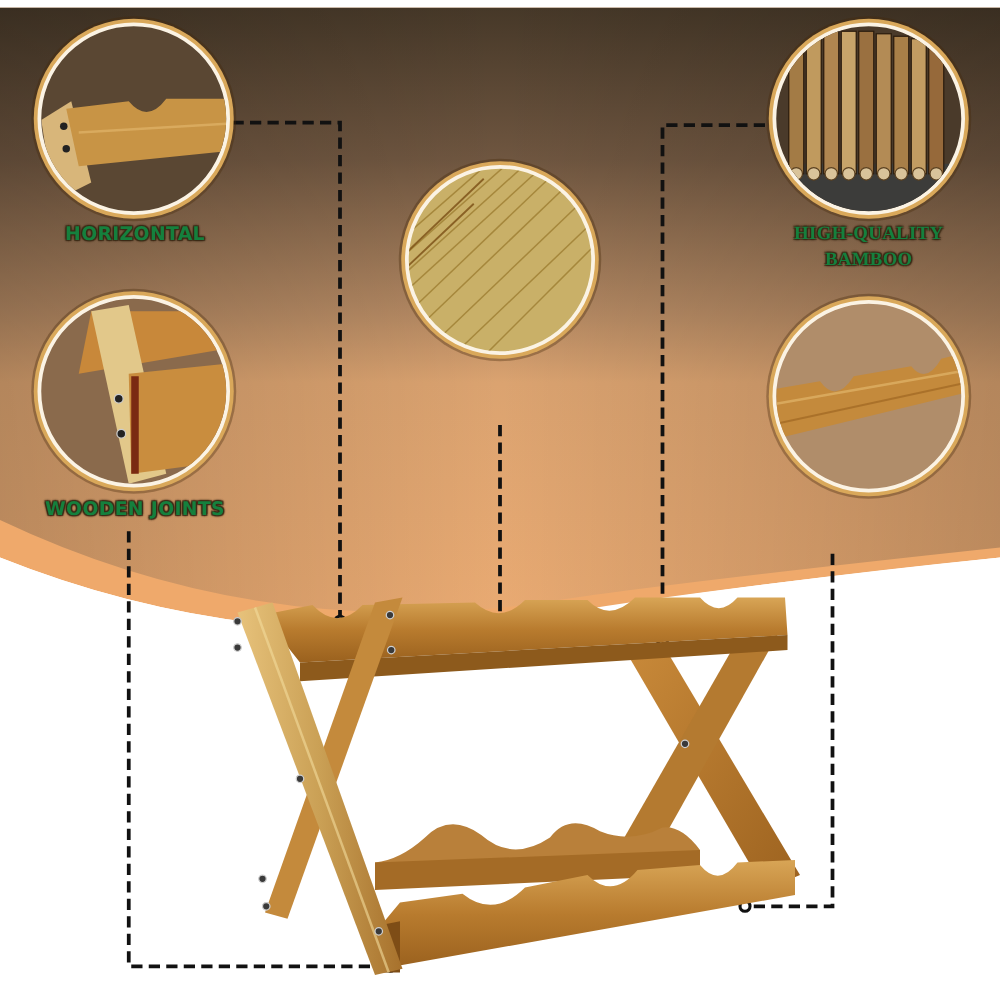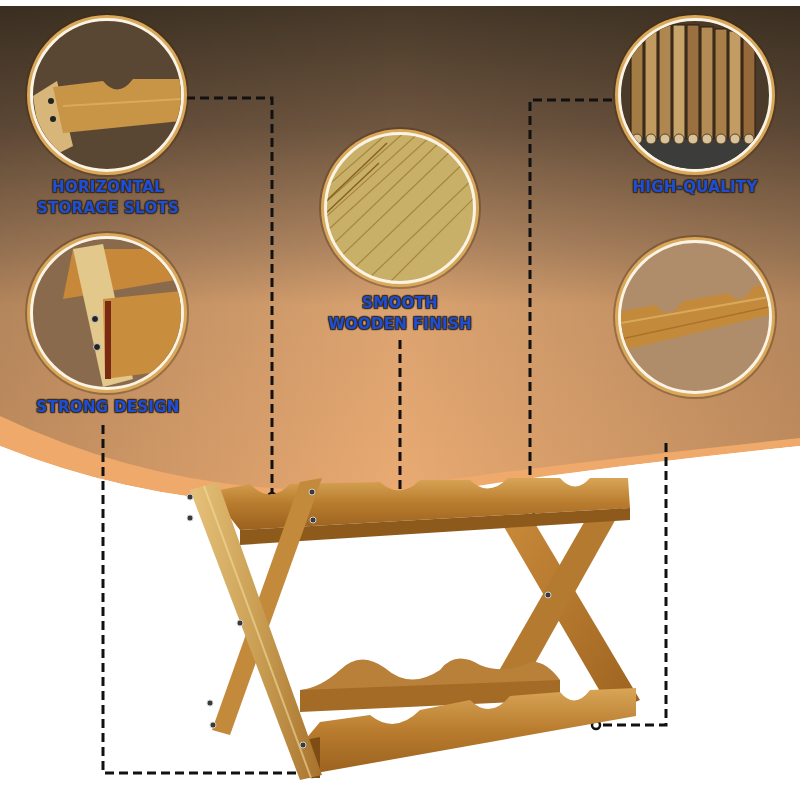--- a/index.html
+++ b/index.html
@@ -1,21 +1,21 @@
 <!DOCTYPE html>
 <html><head>
 <meta charset="utf-8">
 <style>
   html, body { margin: 0; padding: 0; }
   body { width: 800px; height: 800px; position: relative; overflow: hidden; background: #ffffff; font-family: "DejaVu Sans", sans-serif; }
   .stage { position: absolute; left: 0; top: 0; width: 800px; height: 800px; }
   .bg-panel { position: absolute; left: 0; top: 6px; width: 800px; height: 794px; }
   .feature-circle { position: absolute; border-radius: 50%; box-sizing: border-box; overflow: hidden;
     border: 3px solid #fbf3e4; box-shadow: 0 0 0 3px #d9a85a, 0 0 0 5px rgba(70,40,10,0.35); }
-  .feature-label { position: absolute; text-align: center; color: #1d4ed8; font-weight: bold; font-size: 15px; line-height: 21px;
+  .feature-label { position: absolute; text-align: center; color: #15803d; font-weight: bold; font-size: 15px; line-height: 21px;
     letter-spacing: 0.3px; text-shadow: 0 0 2px #3a2a16, 1px 1px 1px #3a2a16, -1px -1px 1px #3a2a16, 1px -1px 1px #3a2a16, -1px 1px 1px #3a2a16;
     font-family: "DejaVu Sans", sans-serif; white-space: nowrap; }
   svg { display: block; }
 </style>
 </head>
 <body>
 
 <div class="stage">
 
   <svg class="bg-panel" width="800" height="794" viewBox="0 0 800 794">
@@ -116,21 +116,20 @@
     <svg width="148" height="148" viewBox="0 0 148 148">
       <polygon points="0,75 24,60 40,125 10,140" fill="#d8b67a"></polygon>
       <path d="M20 66 L70 60 Q 85 78 100 58 L148 58 L148 100 L30 112 Z" fill="#c89445"></path>
       <line x1="30" y1="85" x2="148" y2="78" stroke="#e0b46a" stroke-width="2" opacity="0.7"></line>
       <circle cx="18" cy="80" r="3" fill="#222"></circle>
       <circle cx="20" cy="98" r="3" fill="#222"></circle>
     </svg>
   </div>
   <div class="feature-label" style="left:20px;top:177px;width:176px;">
     <div>HORIZONTAL</div>
-    <div>STORAGE SLOTS</div>
   </div>
 
   <div class="feature-circle" style="left:618px;top:18px;width:154px;height:154px;background:#4a3a2a;">
     <svg width="148" height="148" viewBox="0 0 148 148">
       <rect x="0" y="110" width="148" height="38" fill="#3c3c3a"></rect>
       <g stroke="#2c1d0e" stroke-width="1">
         <rect x="10" y="10" width="12" height="108" fill="#a37b45"></rect>
         <rect x="24" y="6" width="12" height="112" fill="#c09a5e"></rect>
         <rect x="38" y="4" width="12" height="114" fill="#b08650"></rect>
         <rect x="52" y="4" width="12" height="114" fill="#c7a46a"></rect>
@@ -146,22 +145,23 @@
           <circle cx="44" cy="118" r="5"></circle>
         <circle cx="58" cy="118" r="5"></circle>
           <circle cx="72" cy="118" r="5"></circle>
           <circle cx="86" cy="118" r="5"></circle>
         <circle cx="100" cy="118" r="5"></circle>
           <circle cx="114" cy="118" r="5"></circle>
           <circle cx="128" cy="118" r="5"></circle>
       </g>
     </svg>
   </div>
-  <div class="feature-label" style="left:605px;top:177px;width:180px;">
+  <div class="feature-label" style="left:605px;top:177px;width:180px;font-family:Liberation Serif, serif;">
     <div>HIGH-QUALITY</div>
+    <div>BAMBOO</div>
   </div>
 
   <div class="feature-circle" style="left:324px;top:132px;width:152px;height:152px;background:#c9b068;">
     <svg width="146" height="146" viewBox="0 0 146 146">
       <g stroke="#9a7a2e" stroke-width="1.2" opacity="0.75">
         <line x1="-10" y1="60" x2="70" y2="-10"></line>
           <line x1="-10" y1="75" x2="80" y2="-5"></line>
         <line x1="-10" y1="90" x2="95" y2="-5"></line>
           <line x1="-10" y1="105" x2="105" y2="0"></line>
         <line x1="0" y1="115" x2="115" y2="5"></line>
@@ -169,37 +169,33 @@
         <line x1="25" y1="135" x2="145" y2="20"></line>
           <line x1="40" y1="145" x2="150" y2="40"></line>
         <line x1="60" y1="150" x2="150" y2="60"></line>
       </g>
       <g stroke="#7a4e14" stroke-width="1.5" opacity="0.8">
         <line x1="-5" y1="70" x2="60" y2="8"></line>
           <line x1="-5" y1="82" x2="52" y2="28"></line>
       </g>
     </svg>
   </div>
-  <div class="feature-label" style="left:310px;top:293px;width:180px;">
-    <div>SMOOTH</div>
-    <div>WOODEN FINISH</div>
-  </div>
 
   <div class="feature-circle" style="left:30px;top:236px;width:154px;height:154px;background:#8a6a4c;">
     <svg width="148" height="148" viewBox="0 0 148 148">
       <polygon points="40,10 148,10 148,40 30,60" fill="#c8883a"></polygon>
       <polygon points="40,10 70,5 100,140 70,148" fill="#e2c88a"></polygon>
       <polygon points="70,60 148,52 148,130 72,140" fill="#c98d3e"></polygon>
       <rect x="72" y="62" width="6" height="78" fill="#7a2a12"></rect>
       <circle cx="62" cy="80" r="3.5" fill="#222" stroke="#ccc" stroke-width="1"></circle>
       <circle cx="64" cy="108" r="3.5" fill="#222" stroke="#ccc" stroke-width="1"></circle>
     </svg>
   </div>
   <div class="feature-label" style="left:20px;top:397px;width:176px;">
-    <div>STRONG DESIGN</div>
+    <div>WOODEN JOINTS</div>
   </div>
 
   <div class="feature-circle" style="left:618px;top:240px;width:154px;height:154px;background:#b08d6a;">
     <svg width="148" height="148" viewBox="0 0 148 148">
       <path d="M0 68 L35 62 Q 48 80 62 58 L108 50 Q 120 65 132 44 L148 40 L148 72 L0 108 Z" fill="#c48a3c"></path>
       <line x1="0" y1="80" x2="148" y2="54" stroke="#e2b56a" stroke-width="2" opacity="0.7"></line>
       <line x1="0" y1="96" x2="148" y2="64" stroke="#9a621e" stroke-width="1.5" opacity="0.6"></line>
     </svg>
   </div>
   <div class="feature-label" style="left:605px;top:400px;width:180px;">

